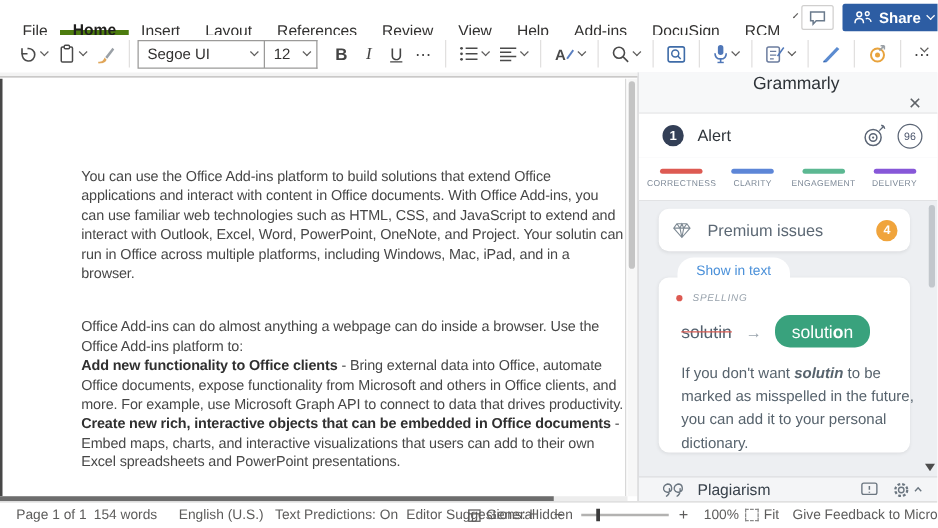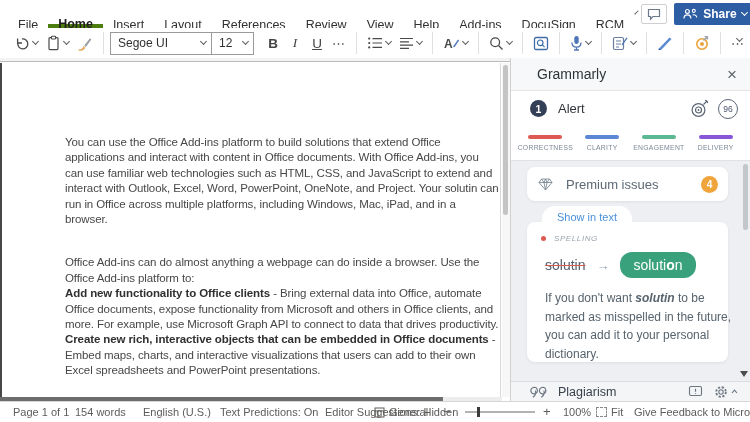--- a/index.html
+++ b/index.html
@@ -40,21 +40,21 @@
   .doc-vscroll .thumb { position:absolute; top:2px; left:1px; width:5px; height:150px; background:#c4c4c4; border-radius:3px; }
   .doc-hscroll { position:absolute; top:397px; left:0; width:502px; height:4px; background:#ededed; }
   .doc-hscroll .thumb { position:absolute; left:0; top:0; height:4px; width:443px; background:#6d6d6d; }
   .doc-text { position:absolute; left:63px; top:72px; width:434px; font-size:11.5px; line-height:15.4px; color:#474747; letter-spacing:-0.1px; }
   .doc-text p { margin:0; }
   .doc-gap { height:28px; }
   .doc-text b { color:#303030; }
 
   
   .panel { position:absolute; top:58px; left:510px; right:0; height:343px; background:#edeff2; border-left:1px solid #d0d0d0; }
-  .p-header { position:absolute; top:0; left:0; right:0; height:33px; background:#f7f8f9; border-bottom:1px solid #e3e4e6; display:flex; align-items:center; padding:0 13px 0 26px; font-size:14px; color:#2e3338; }
+  .p-header { position:absolute; top:0; left:0; right:0; height:33px; background:#f7f8f9; border-bottom:1px solid #e3e4e6; display:flex; align-items:center; padding:0 13px 0 26px; font-size:14px; color:#2e3338;flex-direction:column; }
   .p-close { margin-left:auto; font-size:17px; color:#5f6368; line-height:1; cursor:default; }
   .p-alert { position:absolute; top:33px; left:0; right:0; height:35px; background:#fff; display:flex; align-items:center; padding:0 12px 0 19px; }
   .alert-badge { width:17px; height:17px; border-radius:50%; background:#333f56; color:#fff; font-size:10.5px; font-weight:700; display:flex; align-items:center; justify-content:center; }
   .alert-label { margin-left:11px; font-size:13px; color:#2f353b; }
   .p-alert-icons { margin-left:auto; display:flex; align-items:center; gap:8px; }
   .score-circle { width:20px; height:20px; border-radius:50%; border:1.4px solid #5b6575; color:#49536a; font-size:8.5px; display:flex; align-items:center; justify-content:center; }
   .p-tabs { position:absolute; top:68px; left:0; right:0; height:35px; background:#fff; border-bottom:1px solid #e1e2e4; display:flex; padding:0 6px; }
   .p-tab { flex:1; display:flex; flex-direction:column; align-items:center; justify-content:center; gap:5px; }
   .p-tab .bar { width:34px; height:4px; border-radius:2px; }
   .bar-correctness { background:#dd5a52; }

